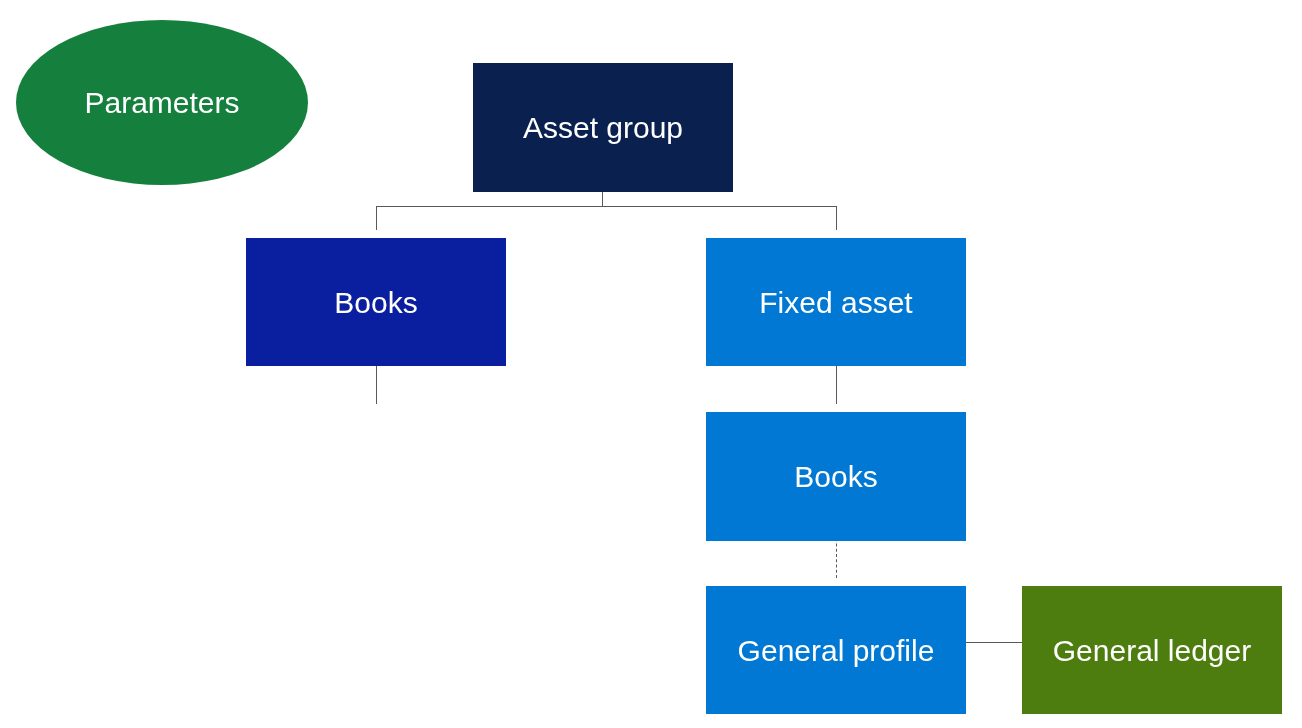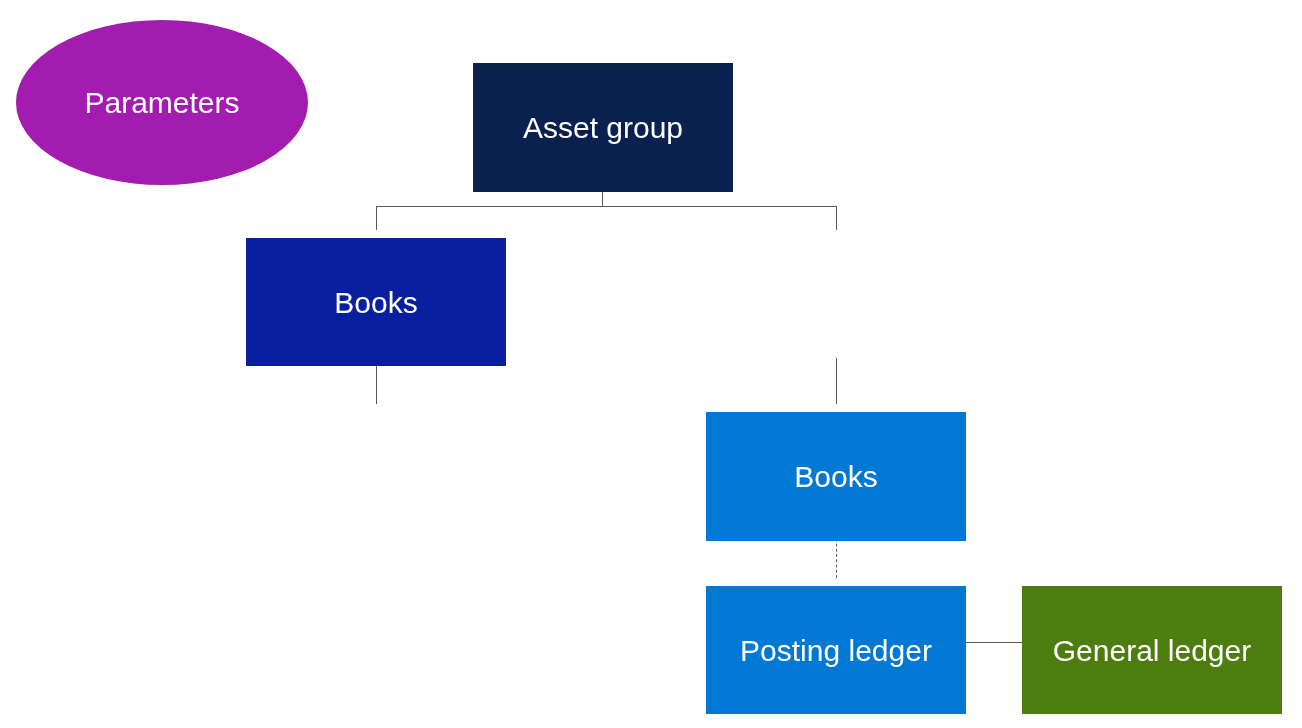--- a/index.html
+++ b/index.html
@@ -62,39 +62,42 @@
 
   <div class="edge edge-v edge-asset-drop"></div>
   <div class="edge edge-h edge-branch-bar"></div>
   <div class="edge edge-v edge-drop-books-left"></div>
   <div class="edge edge-v edge-drop-fixed"></div>
   <div class="edge edge-v edge-books-depr"></div>
   <div class="edge edge-v edge-fixed-books"></div>
   <div class="edge edge-v-dashed edge-books-posting"></div>
   <div class="edge edge-h edge-posting-ledger"></div>
 
-  <div class="node ellipse node-parameters" style="background-color: #a21caf;">
+  <div class="node ellipse node-parameters" style="background-color: #15803d;">
     <span class="node-label">Parameters</span>
   </div>
 
   <div class="node rect node-asset-group" style="background-color: rgb(10, 33, 80);">
     <span class="node-label">Asset group</span>
   </div>
 
   <div class="node rect node-books-left" style="background-color: rgb(10, 31, 160);">
     <span class="node-label">Books</span>
   </div>
 
 
+  <div class="node rect node-fixed-asset" style="background-color: rgb(0, 120, 212);">
+    <span class="node-label">Fixed asset</span>
+  </div>
 
   <div class="node rect node-books-right" style="background-color: rgb(0, 120, 212);">
     <span class="node-label">Books</span>
   </div>
 
   <div class="node rect node-posting-profile" style="background-color: rgb(0, 120, 212);">
-    <span class="node-label">Posting ledger</span>
+    <span class="node-label">General profile</span>
   </div>
 
   <div class="node rect node-general-ledger" style="background-color: #4d7c0f;">
     <span class="node-label">General ledger</span>
   </div>
 
 </div>
 
 </body></html>

